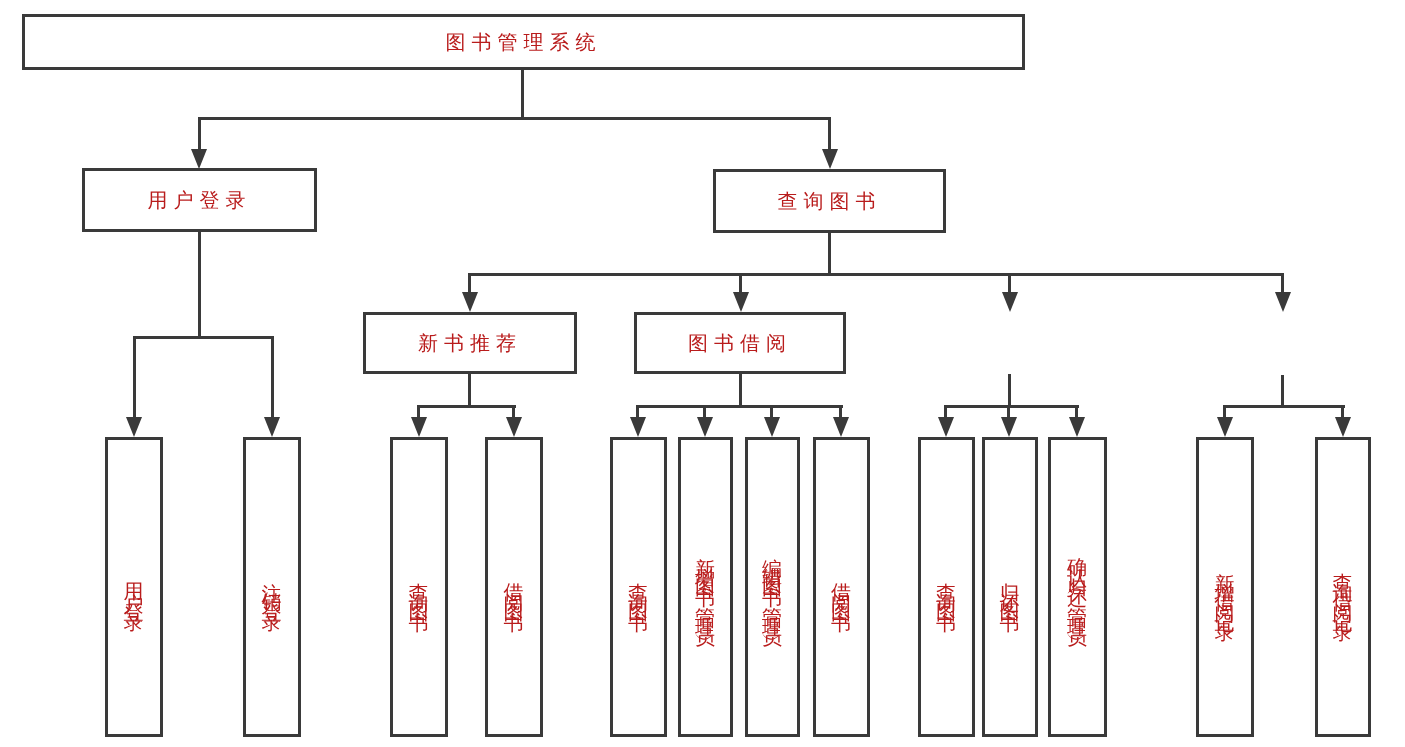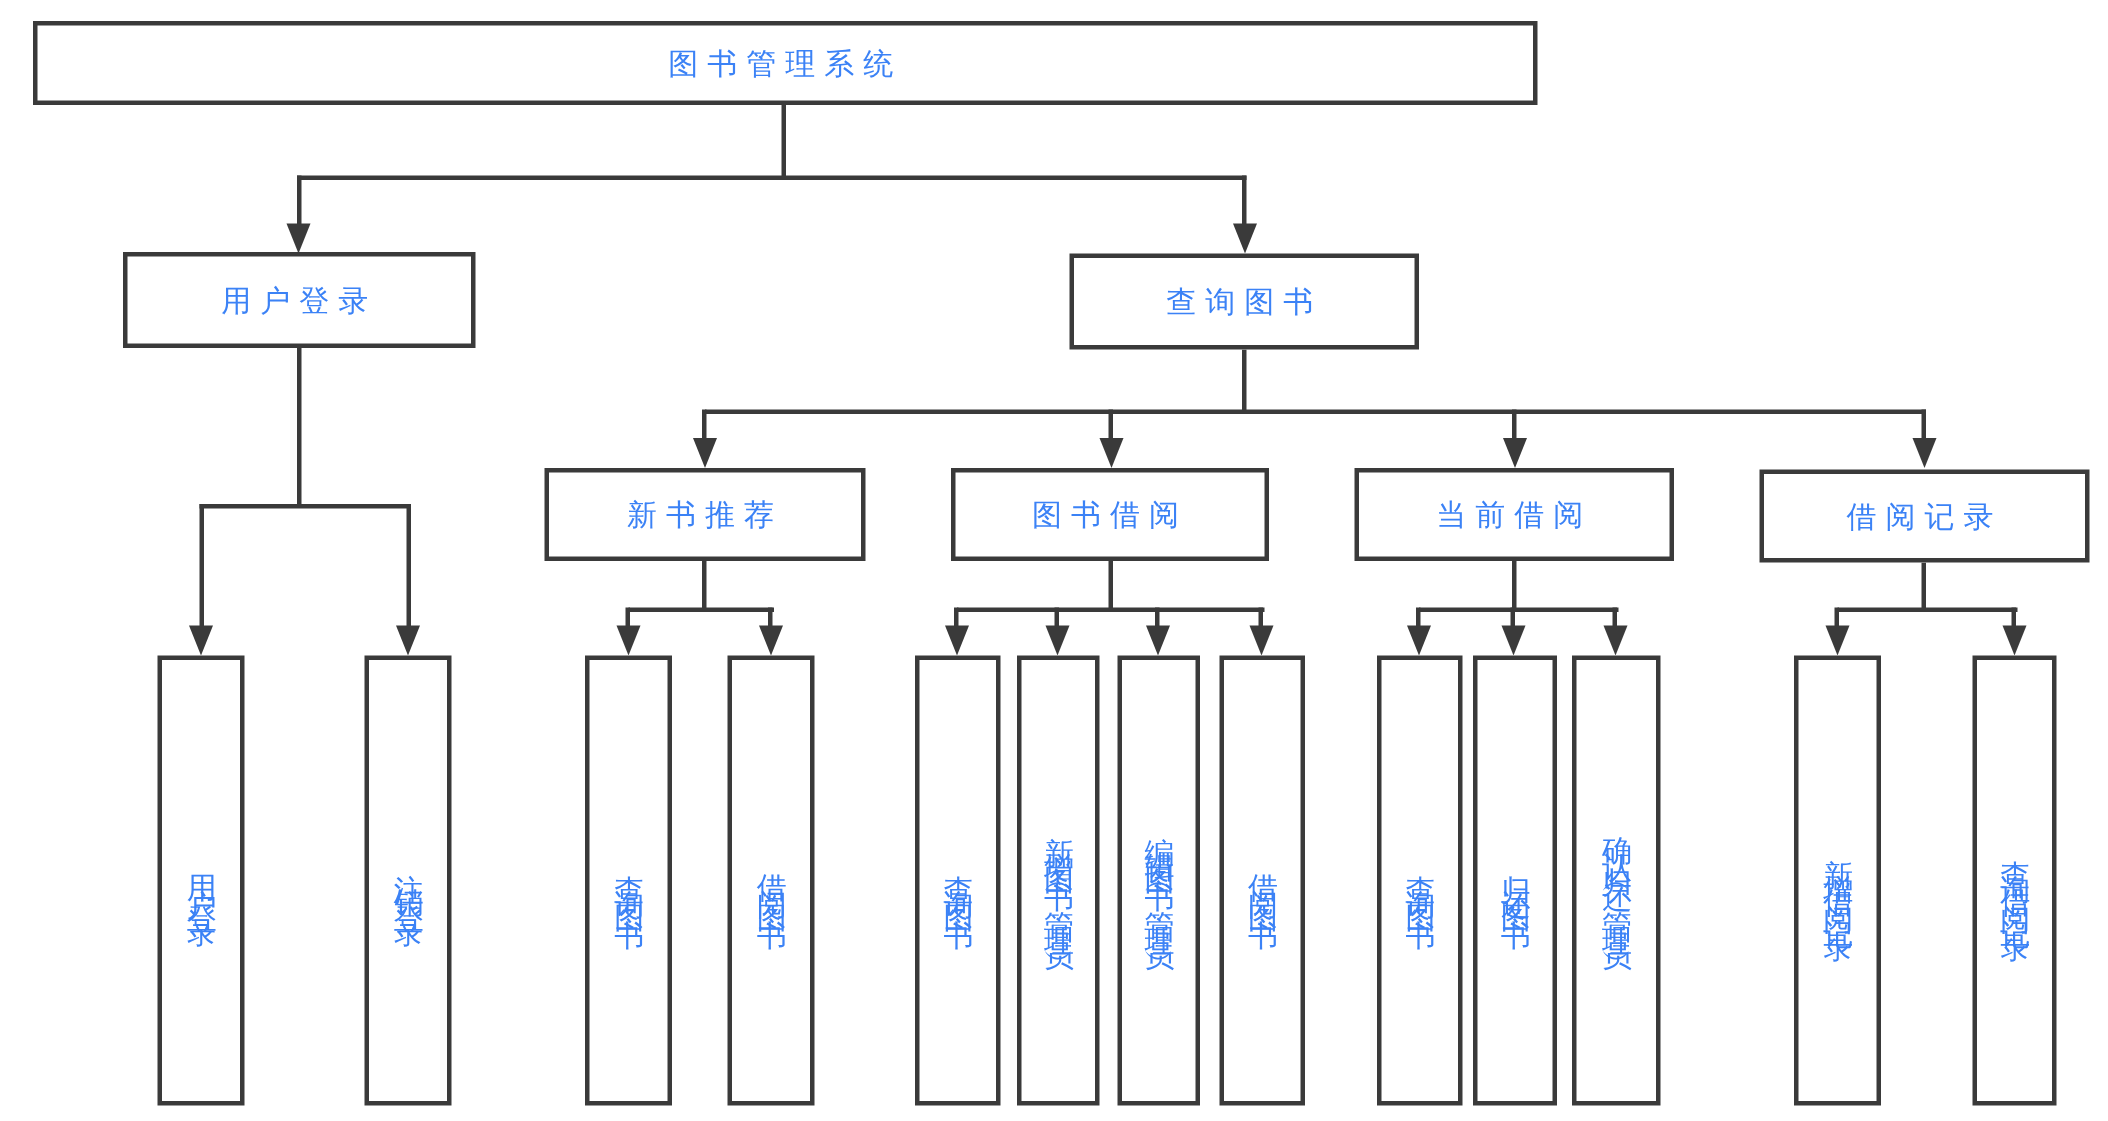--- a/index.html
+++ b/index.html
@@ -3,21 +3,21 @@
 <meta charset="utf-8">
 <style>
   * { margin:0; padding:0; box-sizing:border-box; }
   html,body { background:#ffffff; }
   body { font-family:"Liberation Sans","DejaVu Sans",sans-serif; }
   #canvas { position:relative; width:1405px; height:747px; background:#ffffff; overflow:hidden; }
 
   .node {
     position:absolute; border:3px solid #3a3a3a; background:#ffffff;
     display:flex; align-items:center; justify-content:center;
-    font-size:20px; color:#3b82f6; letter-spacing:6px; white-space:nowrap;
+    font-size:20px; color:#b91c1c; letter-spacing:6px; white-space:nowrap;
     z-index:2;
   }
   .node.v {
     writing-mode:vertical-lr; text-orientation:mixed;
     letter-spacing:10px; line-height:1; white-space:normal;
     top:437px; height:300px;
   }
   .hline { position:absolute; height:3px; background:#3a3a3a; z-index:1; }
   .vline { position:absolute; width:3px;  background:#3a3a3a; z-index:1; }
   .ah {
@@ -60,22 +60,20 @@
   <div class="ah" style="left:462px;  top:292px;"></div>
   <div class="vline" style="left:739px;  top:273px; height:21px;"></div>
   <div class="ah" style="left:733px;  top:292px;"></div>
   <div class="vline" style="left:1008px; top:273px; height:21px;"></div>
   <div class="ah" style="left:1002px; top:292px;"></div>
   <div class="vline" style="left:1281px; top:273px; height:21px;"></div>
   <div class="ah" style="left:1275px; top:292px;"></div>
 
   <div class="node" style="left:634px;  top:312px; width:212px; height:62px;">图书借阅</div>
   <div class="node" style="left:363px;  top:312px; width:214px; height:62px;">新书推荐</div>
-  <div class="node" style="left:903px;  top:312px; width:213px; height:62px;">当前借阅</div>
-  <div class="node" style="left:1173px; top:313px; width:220px; height:62px;">借阅记录</div>
 
   <div class="vline" style="left:468px; top:374px; height:33px;"></div>
   <div class="hline" style="left:419px; top:405px; width:97px;"></div>
   <div class="vline" style="left:417px; top:405px; height:14px;"></div>
   <div class="ah" style="left:411px; top:417px;"></div>
   <div class="vline" style="left:512px; top:405px; height:14px;"></div>
   <div class="ah" style="left:506px; top:417px;"></div>
 
   <div class="vline" style="left:739px; top:374px; height:33px;"></div>
   <div class="hline" style="left:638px; top:405px; width:205px;"></div>

